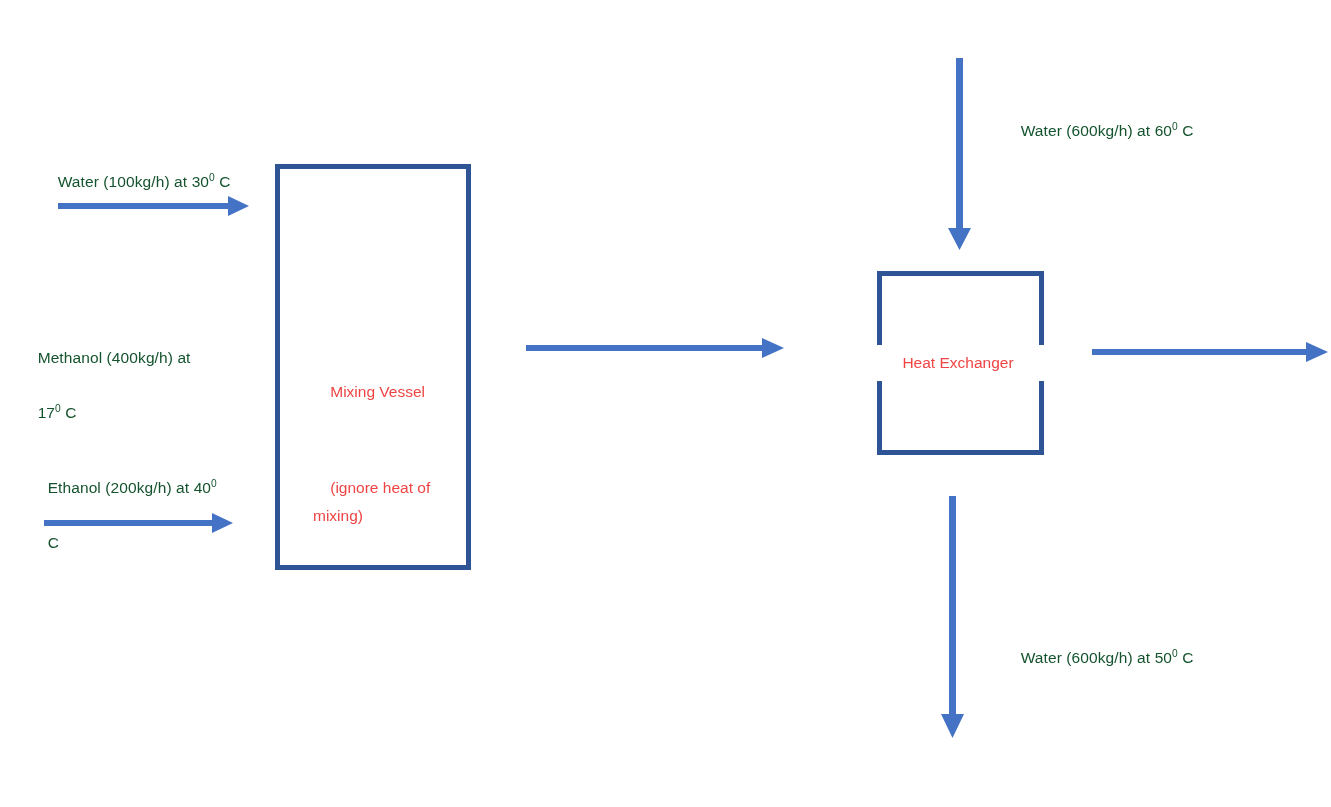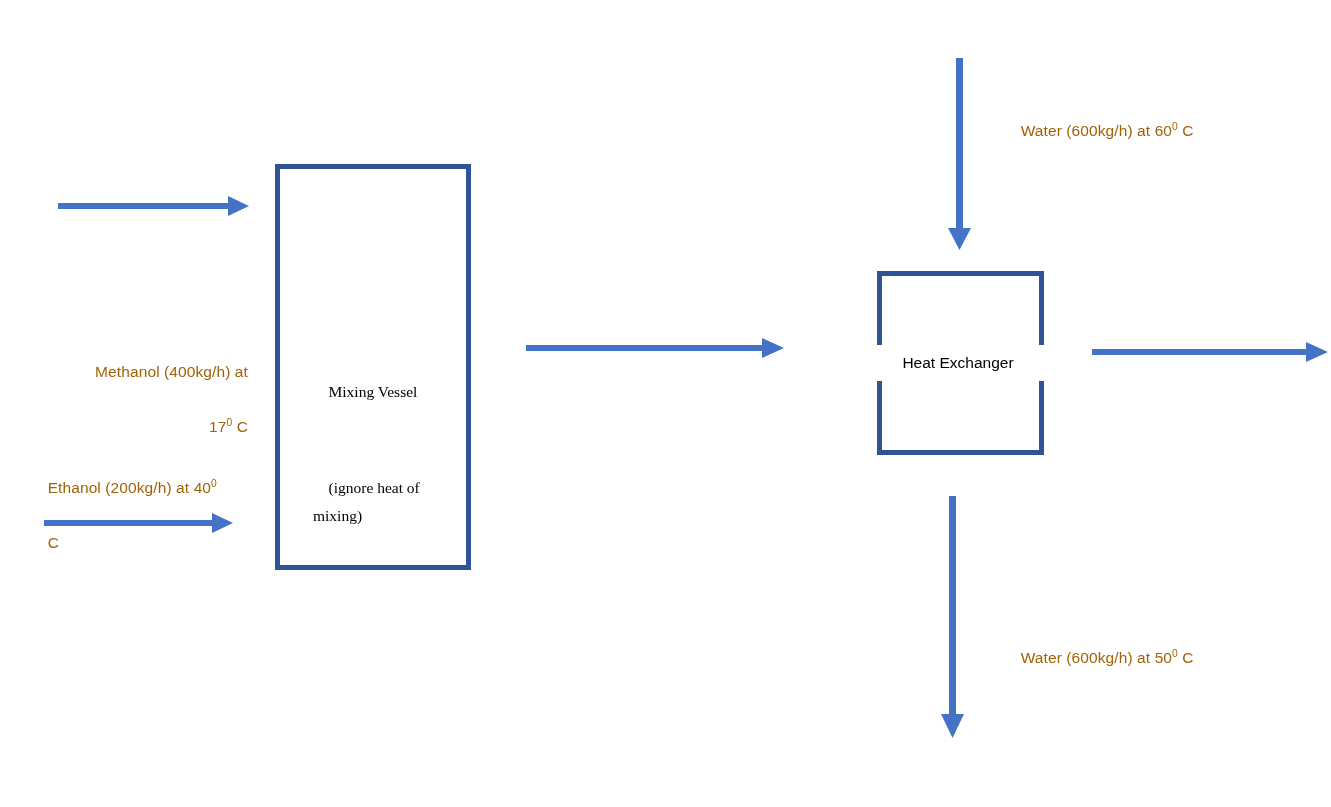--- a/index.html
+++ b/index.html
@@ -16,79 +16,82 @@
     position: relative;
     width: 1331px;
     height: 807px;
     background: #ffffff;
     overflow: hidden;
   }
   .label {
     position: absolute;
     font-size: 15.5px;
     line-height: 1.78;
-    color: #a16207;
+    color: #14532d;
     white-space: pre-wrap;
     letter-spacing: 0.1px;
   }
   .label sup {
     font-size: 0.66em;
     vertical-align: super;
     line-height: 0;
   }
   .unit-box {
     position: absolute;
     box-sizing: border-box;
     border: 5px solid #2f5496;
     background: #ffffff;
   }
   .unit-caption {
     position: absolute;
     background: #ffffff;
     font-size: 15.5px;
     line-height: 1.78;
-    color: #000000;
+    color: #ef4444;
     z-index: 5;
     white-space: pre-wrap;
   }
   .arrow {
     position: absolute;
   }
   .arrow svg {
     display: block;
     overflow: visible;
   }
 </style>
 </head>
 <body>
 
 <div id="canvas">
 
+  <div class="label" style="left:40px; top:140px; width:260px;">
+    <span>Water (100kg/h) at 30</span><sup>0</sup><span> C</span>
+  </div>
 
-  <div class="label" style="left:20px; top:330px; width:228px; text-align:right;">
+  <div class="label" style="left:20px; top:316px; width:228px; text-align:left;">
     <span>Methanol (400kg/h) at</span><br>
     <span>17</span><sup>0</sup><span> C</span>
   </div>
 
   <div class="label" style="left:30px; top:446px; width:236px;">
     <span>Ethanol (200kg/h) at 40</span><sup>0</sup><br>
     <span>C</span>
   </div>
 
   <div class="label" style="left:1003px; top:89px; width:300px;">
     <span>Water (600kg/h) at 60</span><sup>0</sup><span> C</span>
   </div>
 
   <div class="label" style="left:1003px; top:616px; width:300px;">
     <span>Water (600kg/h) at 50</span><sup>0</sup><span> C</span>
   </div>
 
   <div class="unit-box" style="left:275px; top:164px; width:196px; height:406px;"></div>
 
-  <div class="unit-caption" style="left:313px; top:350px; width:136px;font-family:Liberation Serif, serif;">
+  <div class="unit-caption" style="left:313px; top:350px; width:136px;">
     <span>Mixing Vessel</span>
     <div style="height:14px;"></div>
     <span>(ignore heat of mixing)</span>
   </div>
 
   <div class="unit-box" style="left:877px; top:271px; width:167px; height:184px;"></div>
 
   <div class="unit-caption" style="left:869px; top:345px; width:178px; height:36px; display:flex; align-items:center; justify-content:center;">
     <span>Heat Exchanger</span>
   </div>

